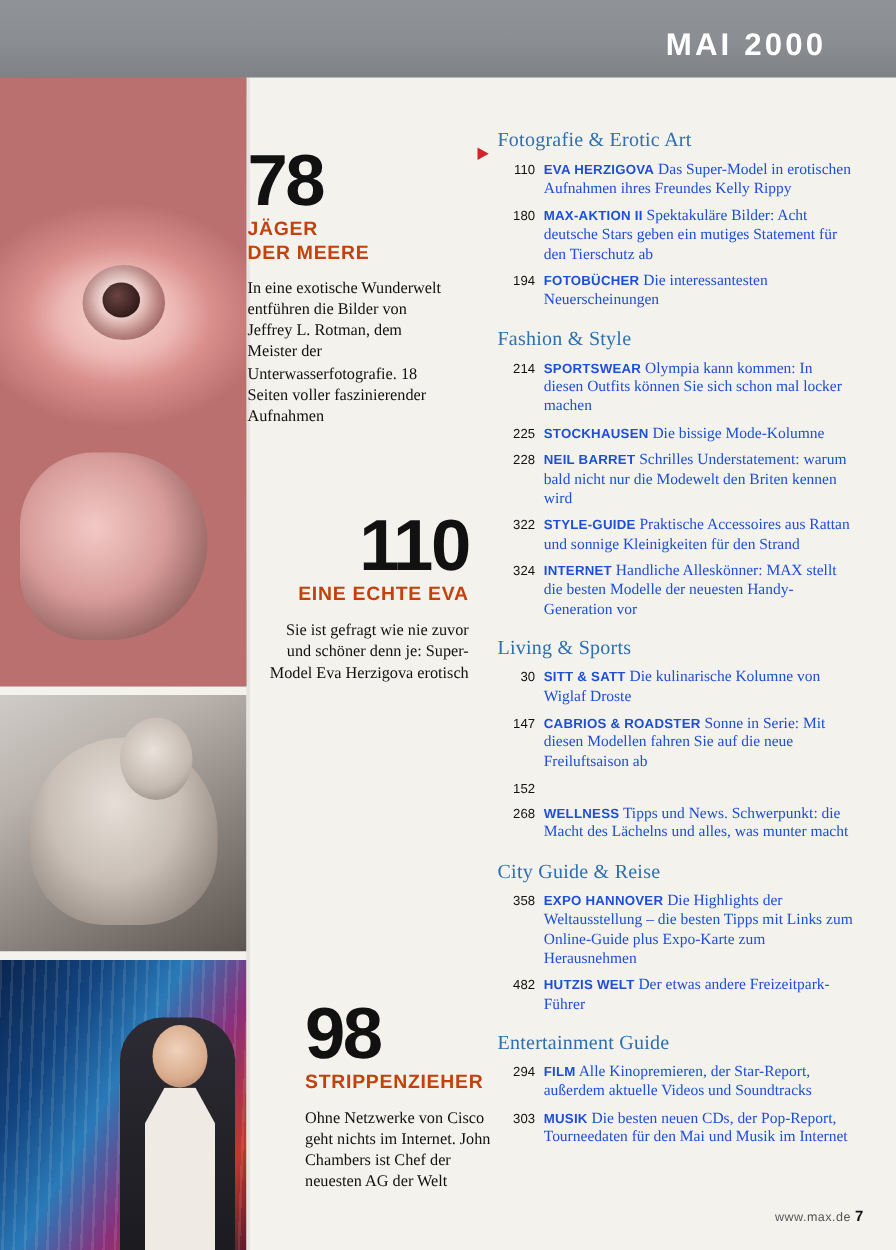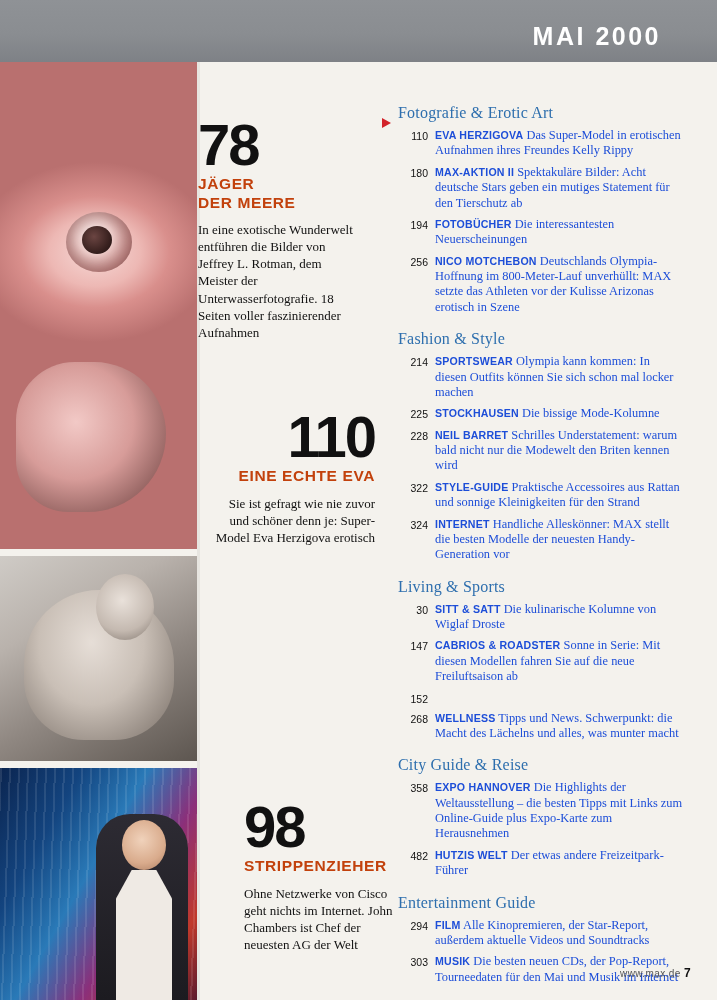--- a/index.html
+++ b/index.html
@@ -181,24 +181,20 @@
           <div class="txt"><span class="lead">EVA HERZIGOVA</span> <span class="rest">Das Super-Model in erotischen Aufnahmen ihres Freundes Kelly Rippy</span></div>
         </div>
         <div class="entry">
           <div class="pg">180</div>
           <div class="txt"><span class="lead">MAX-AKTION II</span> <span class="rest">Spektakuläre Bilder: Acht deutsche Stars geben ein mutiges Statement für den Tierschutz ab</span></div>
         </div>
         <div class="entry">
           <div class="pg">194</div>
           <div class="txt"><span class="lead">FOTOBÜCHER</span> <span class="rest">Die interessantesten Neuerscheinungen</span></div>
         </div>
-        <div class="entry">
-          <div class="pg">256</div>
-          <div class="txt"><span class="lead">NICO MOTCHEBON</span> <span class="rest">Deutschlands Olympia-Hoffnung im 800-Meter-Lauf unverhüllt: MAX setzte das Athleten vor der Kulisse Arizonas erotisch in Szene</span></div>
-        </div>
       </div>
       <div class="sec">
         <div class="sec-title">Fashion &amp; Style</div>
         <div class="entry">
           <div class="pg">214</div>
           <div class="txt"><span class="lead">SPORTSWEAR</span> <span class="rest">Olympia kann kommen: In diesen Outfits können Sie sich schon mal locker machen</span></div>
         </div>
         <div class="entry">
           <div class="pg">225</div>
           <div class="txt"><span class="lead">STOCKHAUSEN</span> <span class="rest">Die bissige Mode-Kolumne</span></div>

